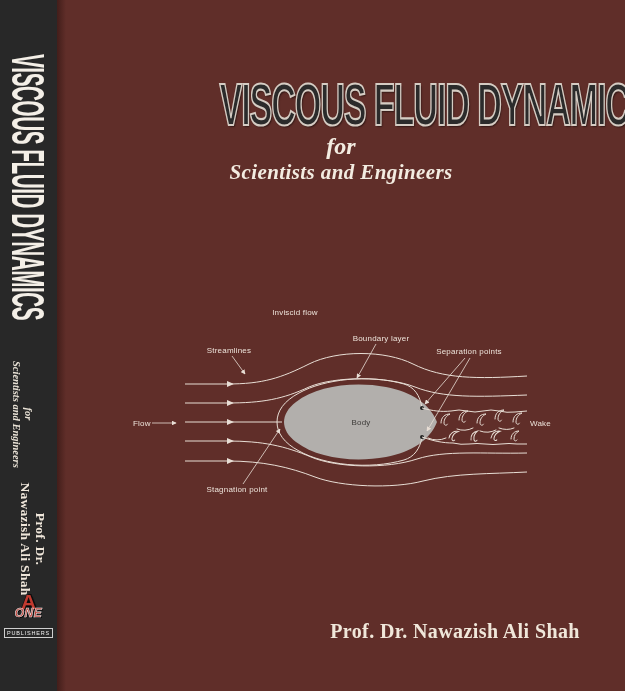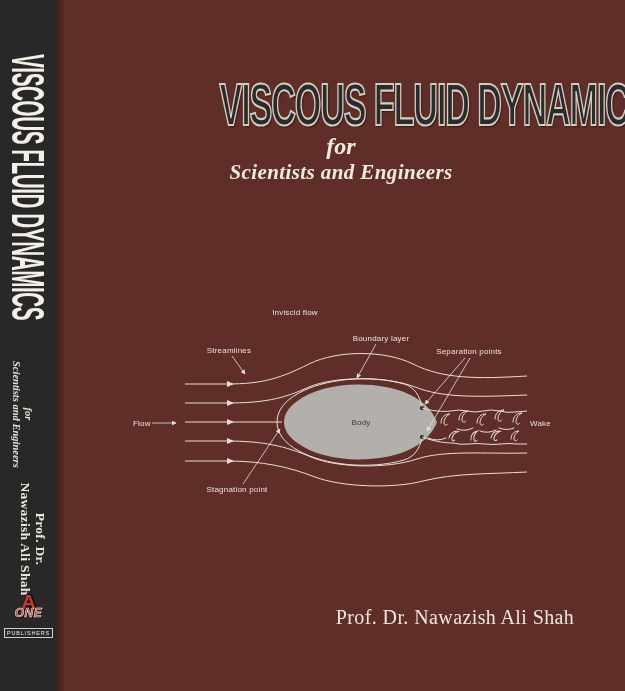--- a/index.html
+++ b/index.html
@@ -40,22 +40,22 @@
     font-weight:bold;font-size:60px;line-height:58px;letter-spacing:-2px;
     color:var(--title_fill,#2b2b2b);
     -webkit-text-stroke:2.2px var(--title_outline,#d5ccc3);
     text-shadow:2px 2px 2px rgba(0,0,0,.45);
     font-family:"Liberation Sans",sans-serif;white-space:nowrap;
   }
   #cover-for{top:133px;font-family:"Liberation Serif",serif;font-style:italic;
     font-weight:bold;font-size:24px;color:#f3ece1;}
   #cover-sub{top:160px;font-family:"Liberation Serif",serif;font-style:italic;
     font-weight:bold;font-size:21px;color:#f3ece1;letter-spacing:.4px;}
-  #cover-author{position:absolute;left:455px;top:606px;transform:translateX(-50%);
-    white-space:nowrap;font-family:"Liberation Serif",serif;font-weight:normal;
+  #cover-author{position:absolute;left:455px;top:620px;transform:translateX(-50%);
+    white-space:nowrap;font-family:"Liberation Serif",serif;font-weight:bold;
     font-size:20px;color:#f0e7da;letter-spacing:.4px;}
   
   #diagram{position:absolute;left:125px;top:298px;width:470px;height:215px;}
   #diagram .line{fill:none;stroke:var(--diagram_line,#e8ded5);stroke-width:1;}
   #diagram .leader{fill:none;stroke:var(--diagram_line,#e8ded5);stroke-width:.8;}
   #diagram .swirl{fill:none;stroke:var(--diagram_line,#e8ded5);stroke-width:1;stroke-linecap:round;}
   #diagram .arrfill{fill:var(--diagram_line,#e8ded5);}
   #diagram .bodyshape{fill:var(--body_fill,#b2afac);stroke:none;}
   #diagram .dot{fill:#232323;}
   #diagram text{font-family:"Liberation Sans",sans-serif;font-size:8px;

